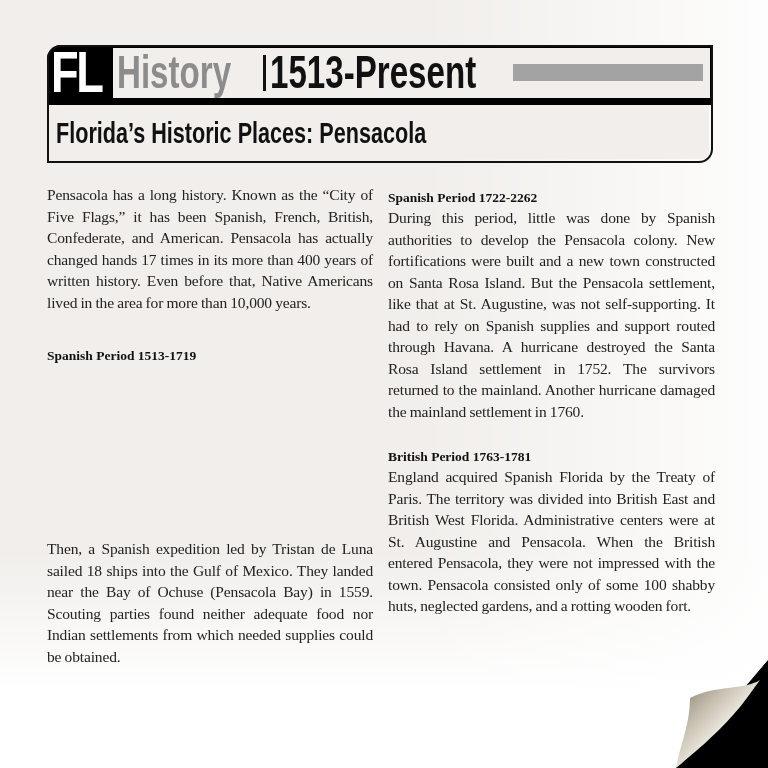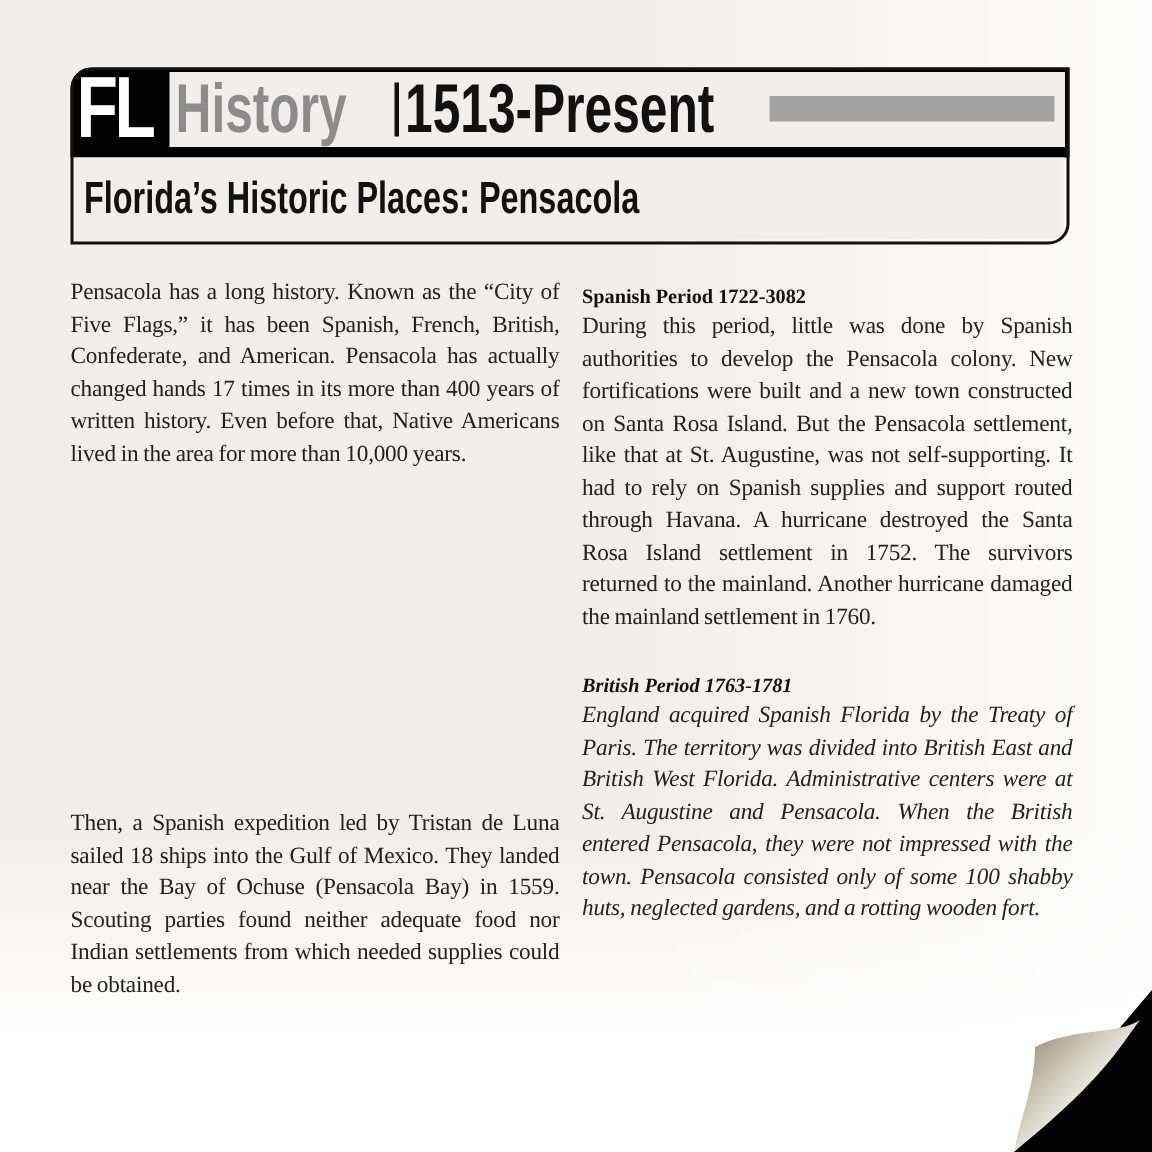--- a/index.html
+++ b/index.html
@@ -97,32 +97,33 @@
     <div class="sub-box"></div>
     <div class="hdr-outline"></div>
     <div class="subtitle">Florida’s Historic Places: Pensacola</div>
   </div>
 
   <div class="col col-left" style="top:0;height:768px;">
     <div class="blk" style="top:184px;">
       <p class="p">Pensacola has a long history. Known as the “City of Five Flags,” it has been Spanish, French, British, Confederate, and American. Pensacola has actually changed hands 17 times in its more than 400 years of written history. Even before that, Native Americans lived in the area for more than 10,000 years.</p>
     </div>
     <div class="blk" style="top:347px;">
+      <p class="h">Spanish Period 1513-1719</p>
     </div>
     <div class="blk" style="top:538px;">
       <p class="p">Then, a Spanish expedition led by Tristan de Luna sailed 18 ships into the Gulf of Mexico. They landed near the Bay of Ochuse (Pensacola Bay) in 1559. Scouting parties found neither adequate food nor Indian settlements from which needed supplies could be obtained.</p>
     </div>
   </div>
 
   <div class="col col-right" style="top:0;height:768px;">
     <div class="blk" style="top:189px;">
-      <p class="h">Spanish Period 1722-3082</p>
+      <p class="h">Spanish Period 1722-2262</p>
       <p class="p">During this period, little was done by Spanish authorities to develop the Pensacola colony. New fortifications were built and a new town constructed on Santa Rosa Island. But the Pensacola settlement, like that at St. Augustine, was not self-supporting. It had to rely on Spanish supplies and support routed through Havana. A hurricane destroyed the Santa Rosa Island settlement in 1752. The survivors returned to the mainland. Another hurricane damaged the mainland settlement in 1760.</p>
     </div>
-    <div class="blk" style="top:448px;font-style:italic;">
+    <div class="blk" style="top:448px;">
       <p class="h">British Period 1763-1781</p>
       <p class="p">England acquired Spanish Florida by the Treaty of Paris. The territory was divided into British East and British West Florida. Administrative centers were at St. Augustine and Pensacola. When the British entered Pensacola, they were not impressed with the town. Pensacola consisted only of some 100 shabby huts, neglected gardens, and a rotting wooden fort.</p>
     </div>
   </div>
 </div>
 
 <svg class="curl" viewBox="0 0 768 768">
   <defs>
     <linearGradient id="cg" x1="0" y1="0" x2="1" y2="1">
       <stop offset="0" stop-color="#7d7564"></stop>

